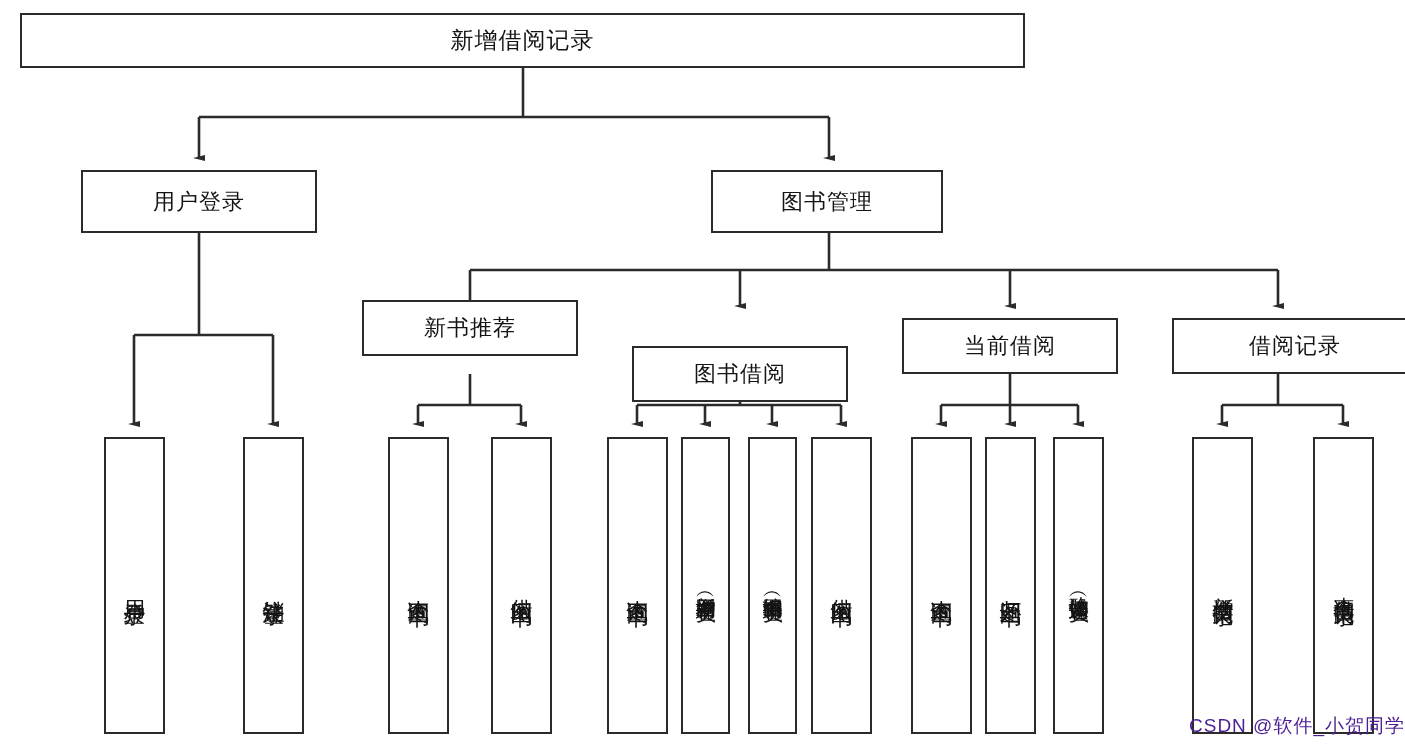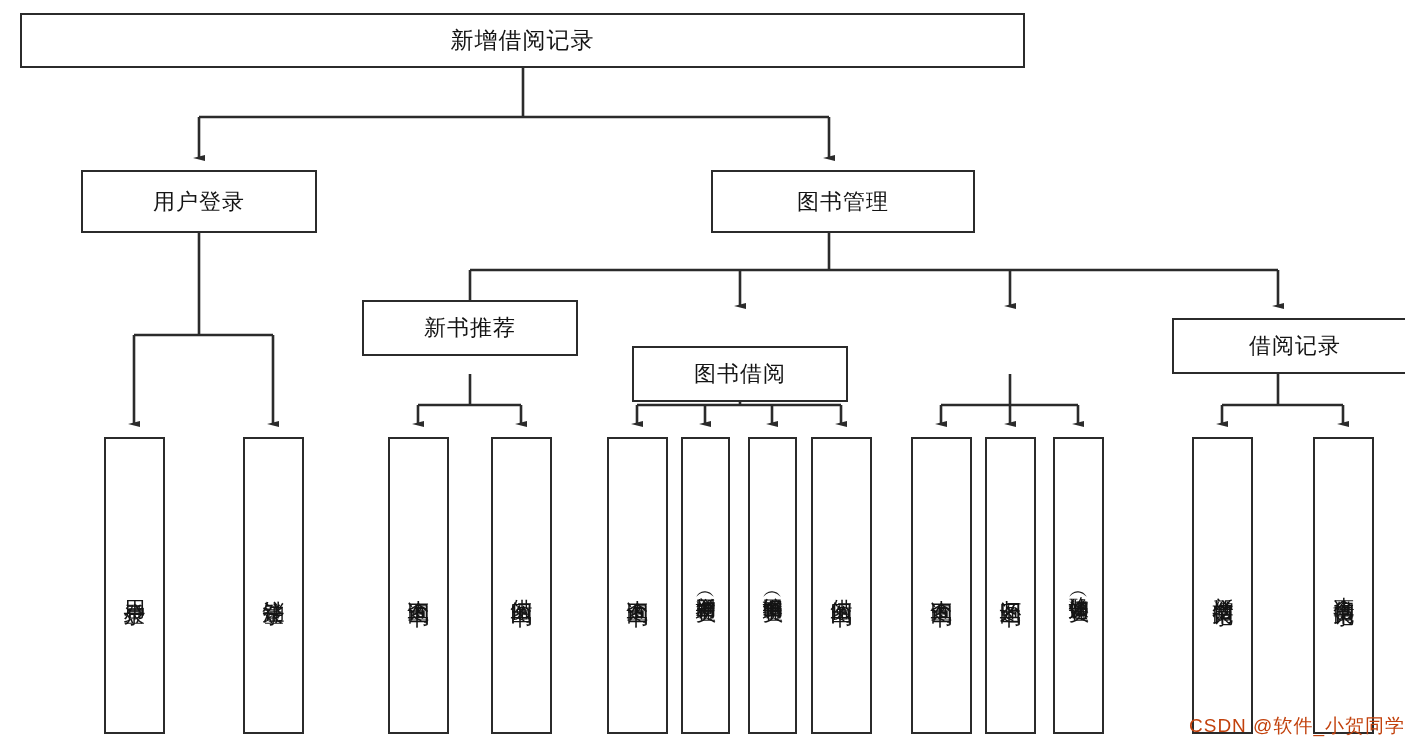--- a/index.html
+++ b/index.html
@@ -54,21 +54,21 @@
   }
   .node.v .vtext {
     writing-mode: vertical-rl;
     text-orientation: upright;
     display: block;
     white-space: pre-line;
   }
   .watermark {
     position: absolute;
     font-size: 19px;
-    color: #c2410c;
+    color: #4c1d95;
     letter-spacing: 1px;
     white-space: nowrap;
   }
 </style>
 </head>
 <body>
 
 <div id="canvas">
 
   <svg id="wires" viewBox="0 0 1405 747">
@@ -121,29 +121,32 @@
     </g>
   </svg>
 
   <div class="node h root" style="left:20px; top:13px; width:1005px; height:55px;">
     <span>新增借阅记录</span>
   </div>
 
   <div class="node h" style="left:81px; top:170px; width:236px; height:63px;">
     <span>用户登录</span>
   </div>
-  <div class="node h" style="left:711px; top:170px; width:264px; height:63px;">
+  <div class="node h" style="left:711px; top:170px; width:232px; height:63px;">
     <span>图书管理</span>
   </div>
 
   <div class="node h" style="left:362px; top:300px; width:216px; height:56px;">
     <span>新书推荐</span>
   </div>
   <div class="node h" style="left:632px; top:318px; width:216px; height:56px;margin-top:28px;">
     <span>图书借阅</span>
+  </div>
+  <div class="node h" style="left:902px; top:318px; width:216px; height:56px;">
+    <span>当前借阅</span>
   </div>
   <div class="node h" style="left:1172px; top:318px; width:246px; height:56px;">
     <span>借阅记录</span>
   </div>
 
   <div class="node v" style="left:104px; top:437px; width:61px; height:297px;">
     <span class="vtext">用户登录</span>
   </div>
   <div class="node v" style="left:243px; top:437px; width:61px; height:297px;">
     <span class="vtext">注销登录</span>

